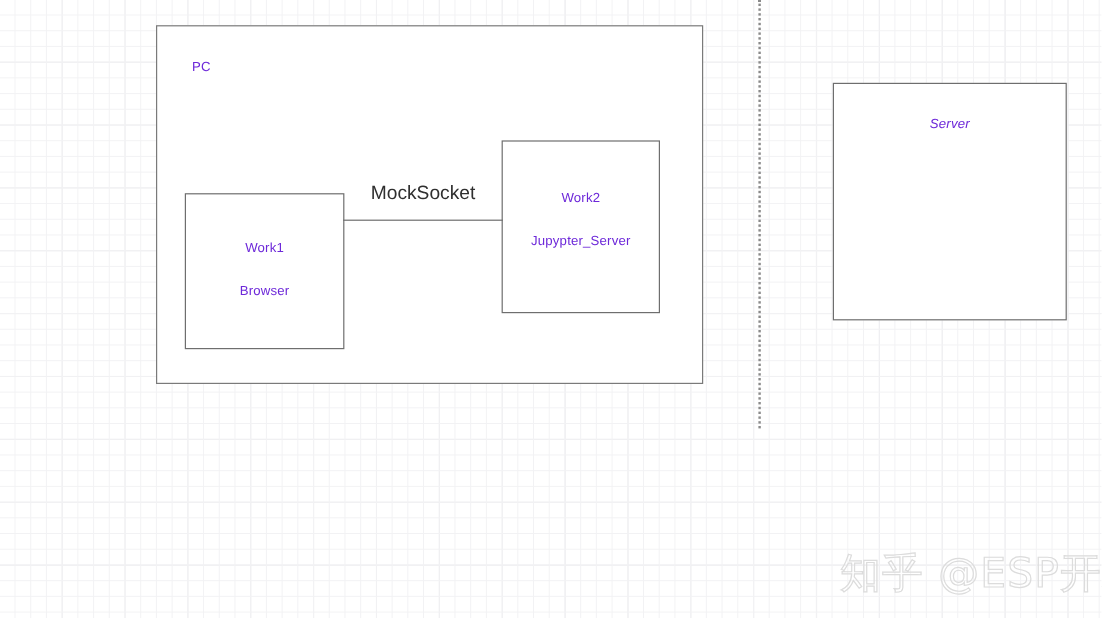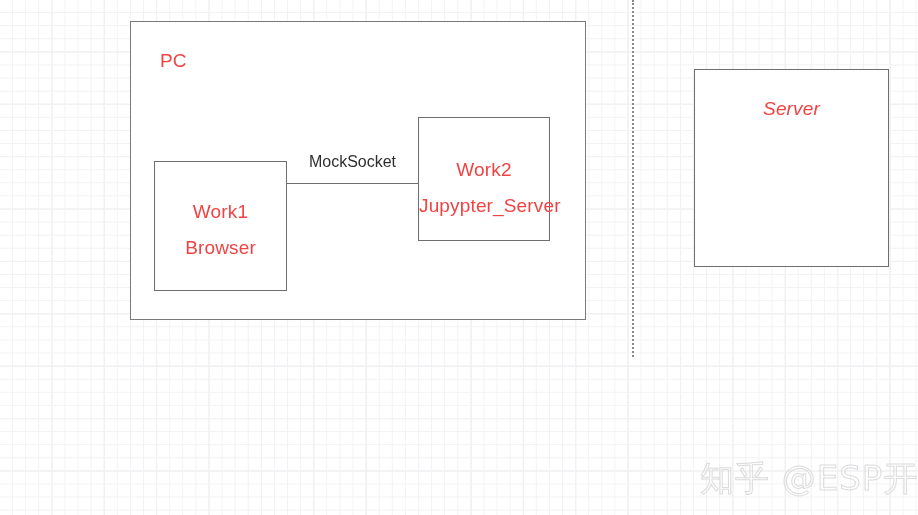--- a/index.html
+++ b/index.html
@@ -33,22 +33,22 @@
     background: #ffffff;
     border: 1.6px solid #6e6e6e;
   }
 
   .container-box {
     border: 1.6px solid #7a7a7a;
   }
 
   .node-label {
     position: absolute;
-    color: #ef4444;
-    font-size: 19px;
+    color: #6d28d9;
+    font-size: 11px;
     line-height: 1;
     white-space: nowrap;
     letter-spacing: 0.15px;
   }
 
   .centered-label {
     left: 0;
     right: 0;
     text-align: center;
   }
@@ -75,21 +75,21 @@
     margin-top: 43px;
   }
   #work1-title { top: 40px; }
   #work1-sub   { top: 76px; }
 
   
   #work2-node {
     left: 418px;
     top: 117px;
     width: 132px;
-    height: 124px;
+    height: 144px;
   }
   #work2-title { top: 42px; }
   #work2-sub   { top: 78px; }
 
   
   #mocksocket-edge {
     position: absolute;
     left: 286px;
     top: 183px;
     width: 133px;

